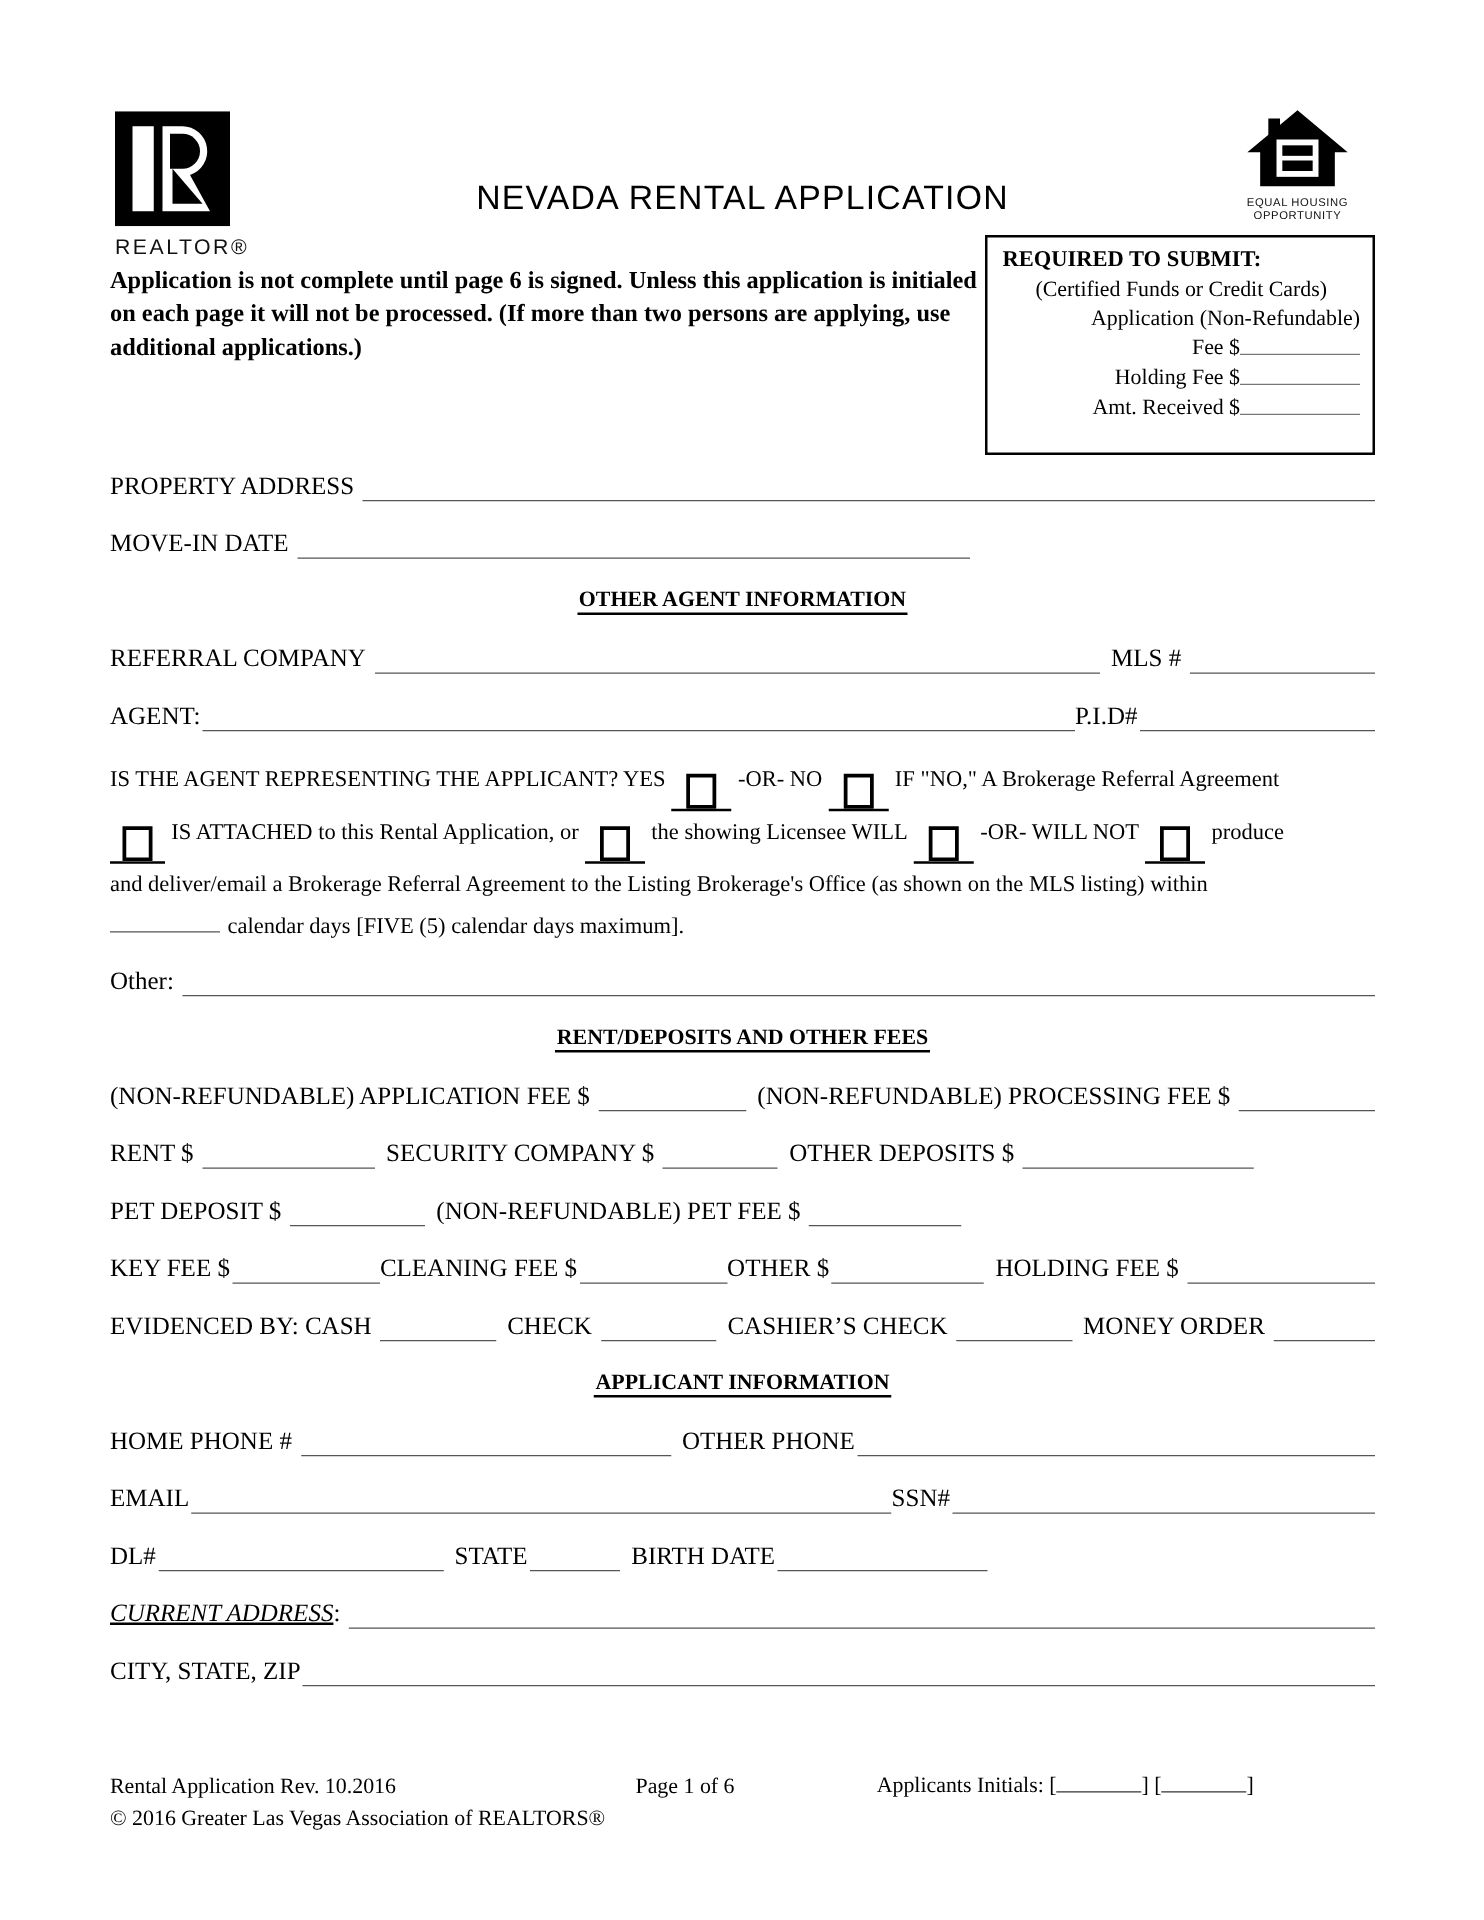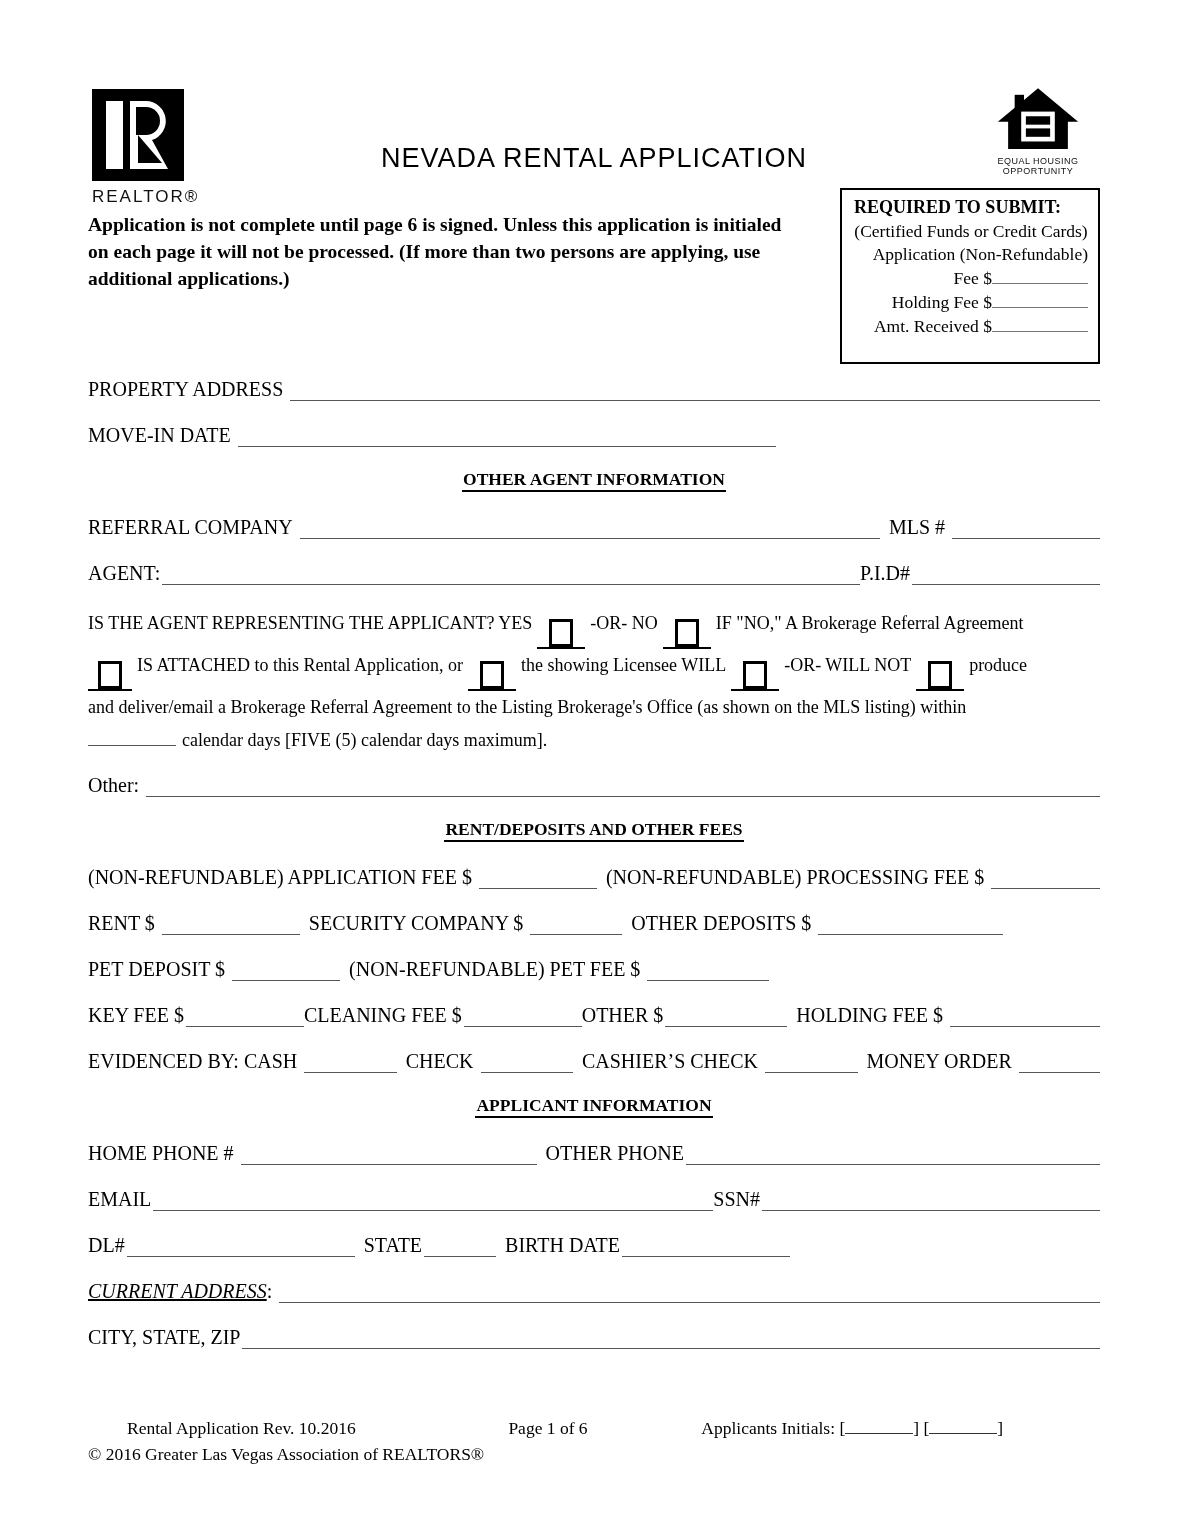--- a/index.html
+++ b/index.html
@@ -23,21 +23,21 @@
     font-family:"Liberation Sans", sans-serif;
     font-weight:normal; font-size:27px; letter-spacing:1px;
   }
   .eho-logo { position:absolute; right:16px; top:2px; width:92px; text-align:center; }
   .eho-text { font-family:"Liberation Sans", sans-serif; font-size:9px; letter-spacing:0.5px; line-height:1.1; color:#111; }
   .notice {
     position:absolute; left:0; top:126px; width:700px;
     font-weight:bold; font-size:19.5px; line-height:27px;
   }
   .req-box {
-    position:absolute; right:0; top:103px; width:260px; height:176px;
+    position:absolute; right:0; top:103px; width:312px; height:176px;
     border:2.5px solid #000;
     padding:6px 10px 6px 12px;
     font-size:17.5px; line-height:1.33;
   }
   .req-box .rb-title { font-weight:bold; font-size:18px; }
   .req-box .rb-line { text-align:right; }
   .req-box .rb-center { text-align:center; }
   .rb-blank { display:inline-block; width:96px; border-bottom:1.5px solid #777; height:1em; vertical-align:baseline; }
   
   .row { display:flex; align-items:flex-end; margin-bottom:22px; height:24px; font-size:20px; white-space:nowrap; }
@@ -54,21 +54,21 @@
   .agent-para { font-size:18px; line-height:33px; margin:4px 0 16px 0; }
   .agent-para .pline { white-space:nowrap; }
   .cbu { display:inline-block; border-bottom:2px solid #000; padding:0 12px; vertical-align:-8px; line-height:normal; }
   .cb { display:inline-block; width:24px; height:28px; border:3px solid #000; background:#fff; vertical-align:middle; }
   .seg { margin:0 5px; }
   .seg-first { margin:0 5px 0 0; }
   .cal-blank { display:inline-block; width:88px; border-bottom:1.5px solid #555; height:1em; margin-right:6px; }
   
   .footer { position:absolute; left:88px; right:87px; top:1416px; font-size:17.5px; }
   .footer .f-line1 { display:flex; align-items:flex-end; }
-  .f-left { flex:1; text-align:center; }
+  .f-left { flex:1; text-align:left; }
   .f-center { flex:1; text-align:center; }
   .f-right { flex:1.3; text-align:left; white-space:nowrap; }
   .init-blank { display:inline-block; width:68px; border-bottom:1.5px solid #333; height:1em; }
   .f-line2 { margin-top:5px; }
 </style>
 </head>
 <body>
 
 <div class="page">
 

